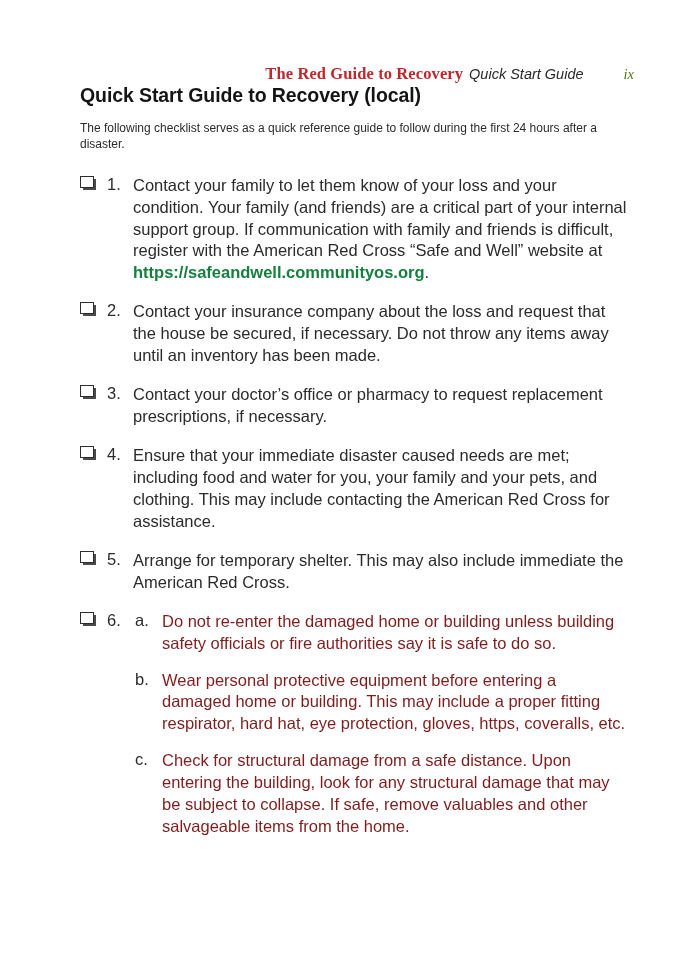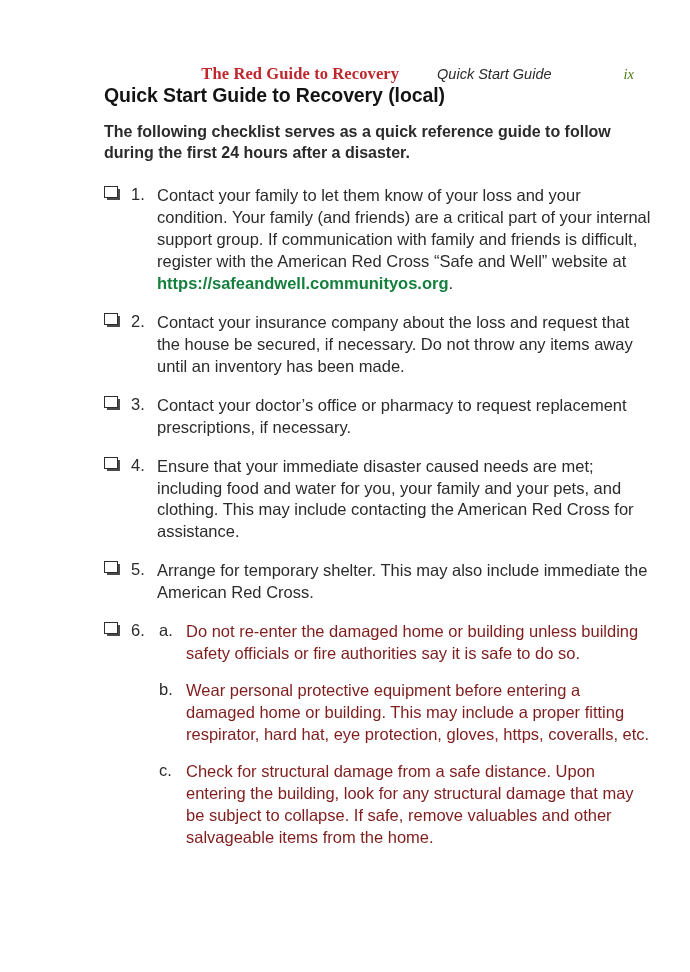--- a/index.html
+++ b/index.html
@@ -26,21 +26,20 @@
   
   .running-header {
     position: absolute;
     top: 26px;
     left: 60px;
     right: 56px;
     display: flex;
     justify-content: flex-end;
     align-items: baseline;
     white-space: nowrap;
-    gap: 32px;
   }
   .hdr-brand {
     font-family: "Liberation Serif", serif;
     font-weight: bold;
     font-size: 16.5px;
     color: #c0272d;
     letter-spacing: 0.1px;
   }
   .hdr-section {
     font-family: "Liberation Sans", sans-serif;
@@ -69,40 +68,39 @@
     letter-spacing: 1px;
     color: #dcdcdc;
     user-select: none;
     pointer-events: none;
   }
 
   
   .content {
     position: absolute;
     top: 84px;
-    left: 104px;
+    left: 80px;
     width: 548px;
   }
 
   .page-title {
     font-family: "Liberation Sans", sans-serif;
     font-weight: bold;
     font-size: 19.5px;
     color: #141414;
     margin: 0 0 14px 0;
     letter-spacing: -0.1px;
   }
 
   .intro {
-    font-size: 16px;
+    font-size: 12px;
     line-height: 1.32;
     color: #2b2b2b;
     margin: 0 0 22px 0;
     max-width: 520px;
-    font-weight: bold;
   }
 
   
   .checklist {
     margin: 0;
     padding: 0;
     list-style: none;
   }
   .check-item {
     position: relative;

